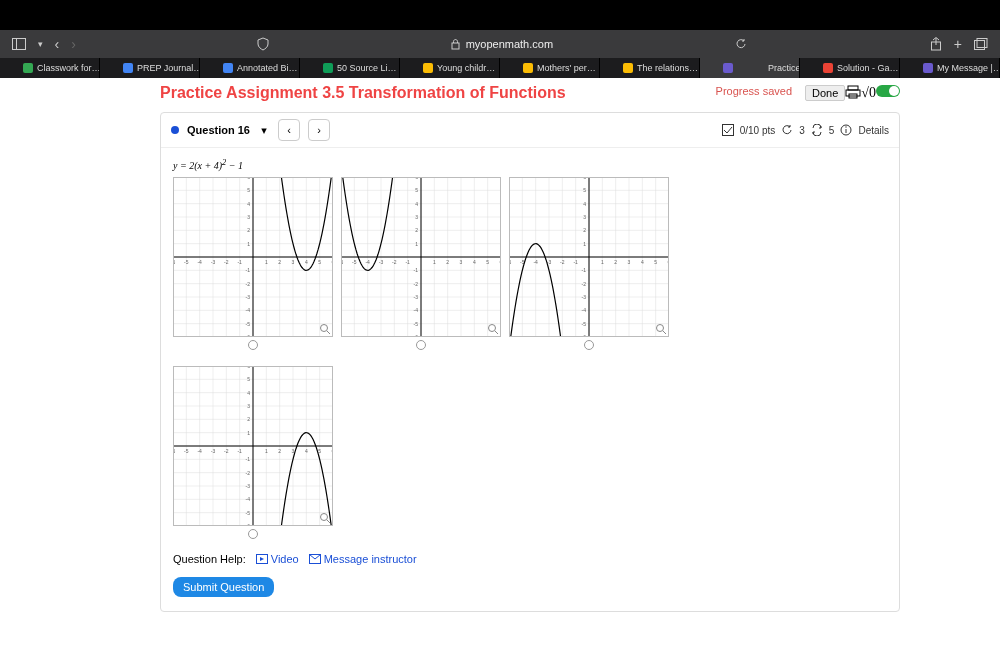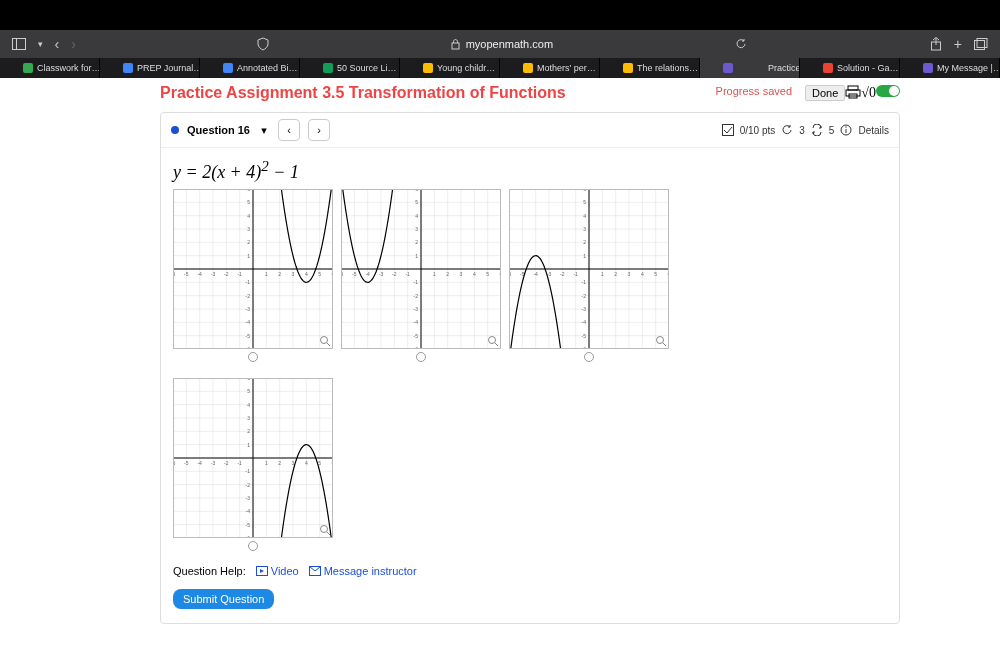--- a/index.html
+++ b/index.html
@@ -35,21 +35,21 @@
   .qbox { border: 1px solid #ddd; border-radius: 4px; margin-top: 10px; }
   .qhead { display: flex; align-items: center; justify-content: space-between; padding: 6px 10px; border-bottom: 1px solid #eee; }
   .qhead-left { display: flex; align-items: center; gap: 8px; font-size: 11px; }
   .qdot { width: 8px; height: 8px; background: #1a4fd6; border-radius: 50%; display: inline-block; }
   .qnum { font-weight: bold; }
   .dd { width: 12px; text-align: center; }
   .nav-btn { border: 1px solid #ccc; border-radius: 4px; width: 22px; height: 22px; display: inline-flex; align-items: center; justify-content: center; font-size: 11px; background: #fff; }
   .qhead-right { display: flex; align-items: center; gap: 6px; font-size: 10px; color: #333; padding-left: 24px; }
   .qbody { padding: 10px 12px 14px 12px; font-size: 12px; color: #000; }
   .prompt { margin-bottom: 8px; }
-  .formula { font-family: 'Times New Roman', serif; font-style: italic; font-size: 18px; margin-bottom: 6px; }
+  .formula { font-family: 'Times New Roman', serif; font-style: italic; font-size: 10px; margin-bottom: 6px; }
   .graphs { display: flex; flex-wrap: wrap; gap: 8px; }
   .graph-wrap { display: flex; flex-direction: column; align-items: center; }
   .graph { position: relative; }
   .mag { position: absolute; right: 2px; bottom: 2px; color: #888; font-size: 11px; }
   .radio { width: 10px; height: 10px; border: 1px solid #999; border-radius: 50%; margin-top: 3px; background: #fff; }
   .help-row { margin-top: 14px; font-size: 11px; display: flex; align-items: flex-start; gap: 10px; }
   .help-link { color: #1a4fd6; display: inline-flex; align-items: center; gap: 3px; }
   .submit-btn { background: #1e88e5; color: #fff; border: none; border-radius: 8px; padding: 4px 10px; font-size: 11px; margin-top: 12px; }
   svg { display: block; }
 </style>

